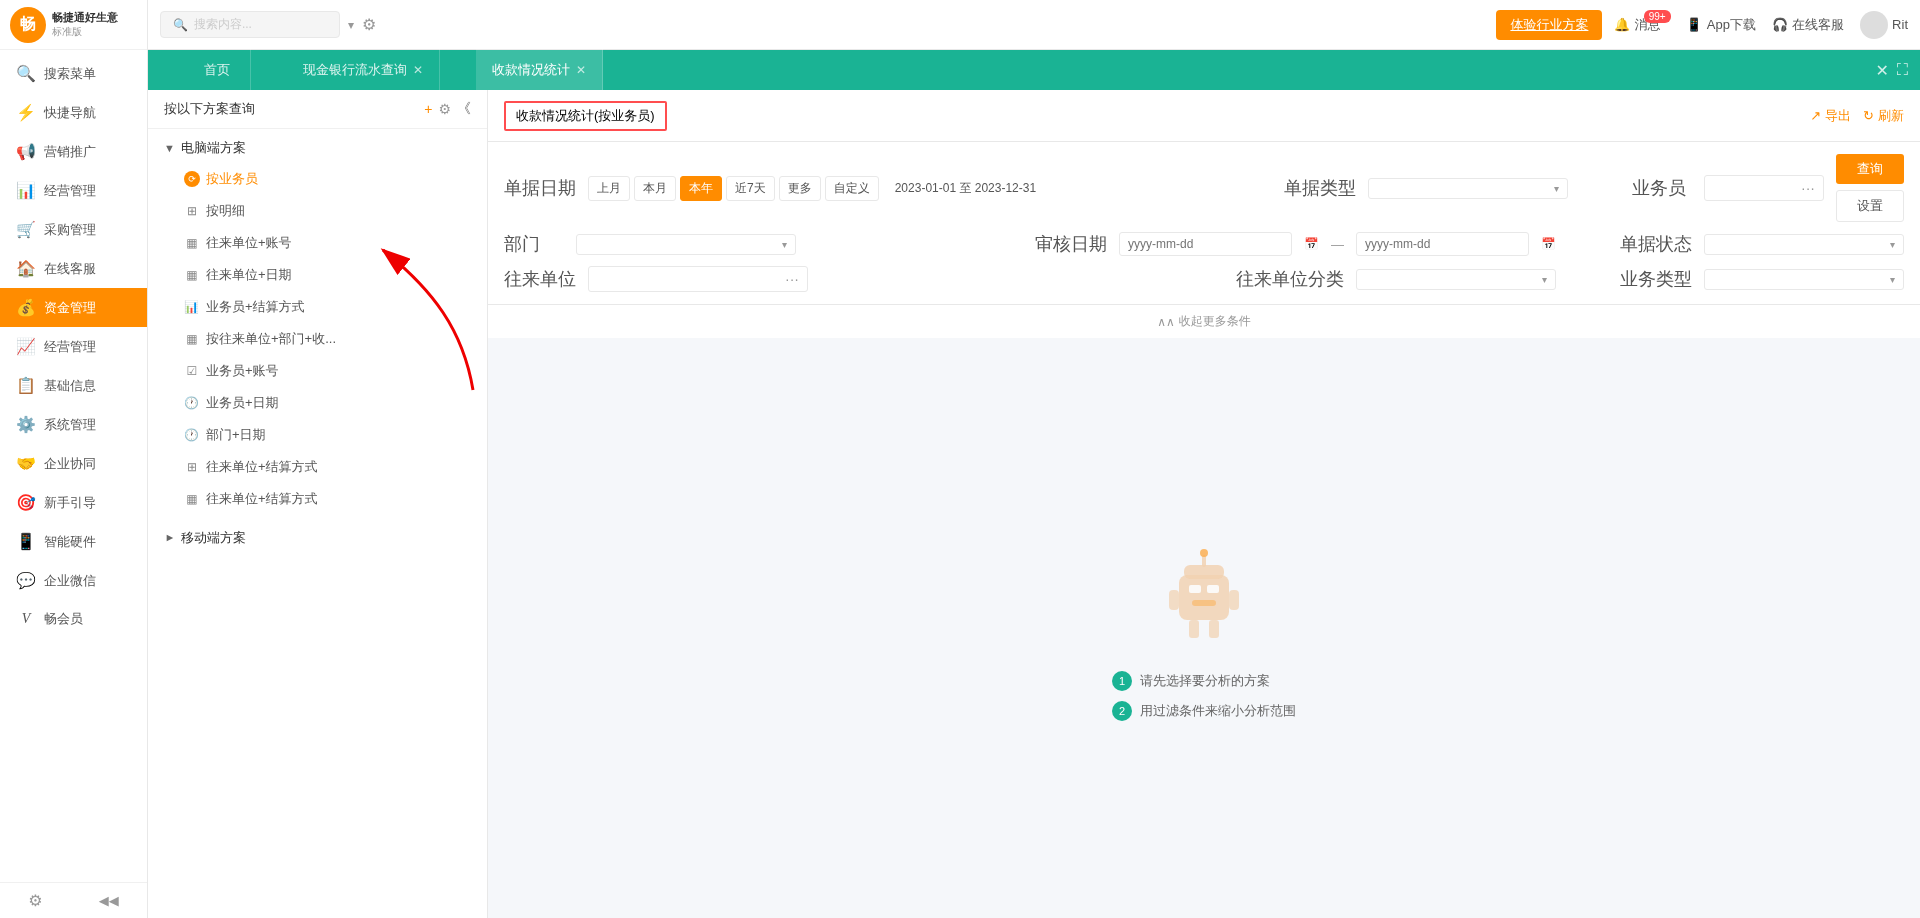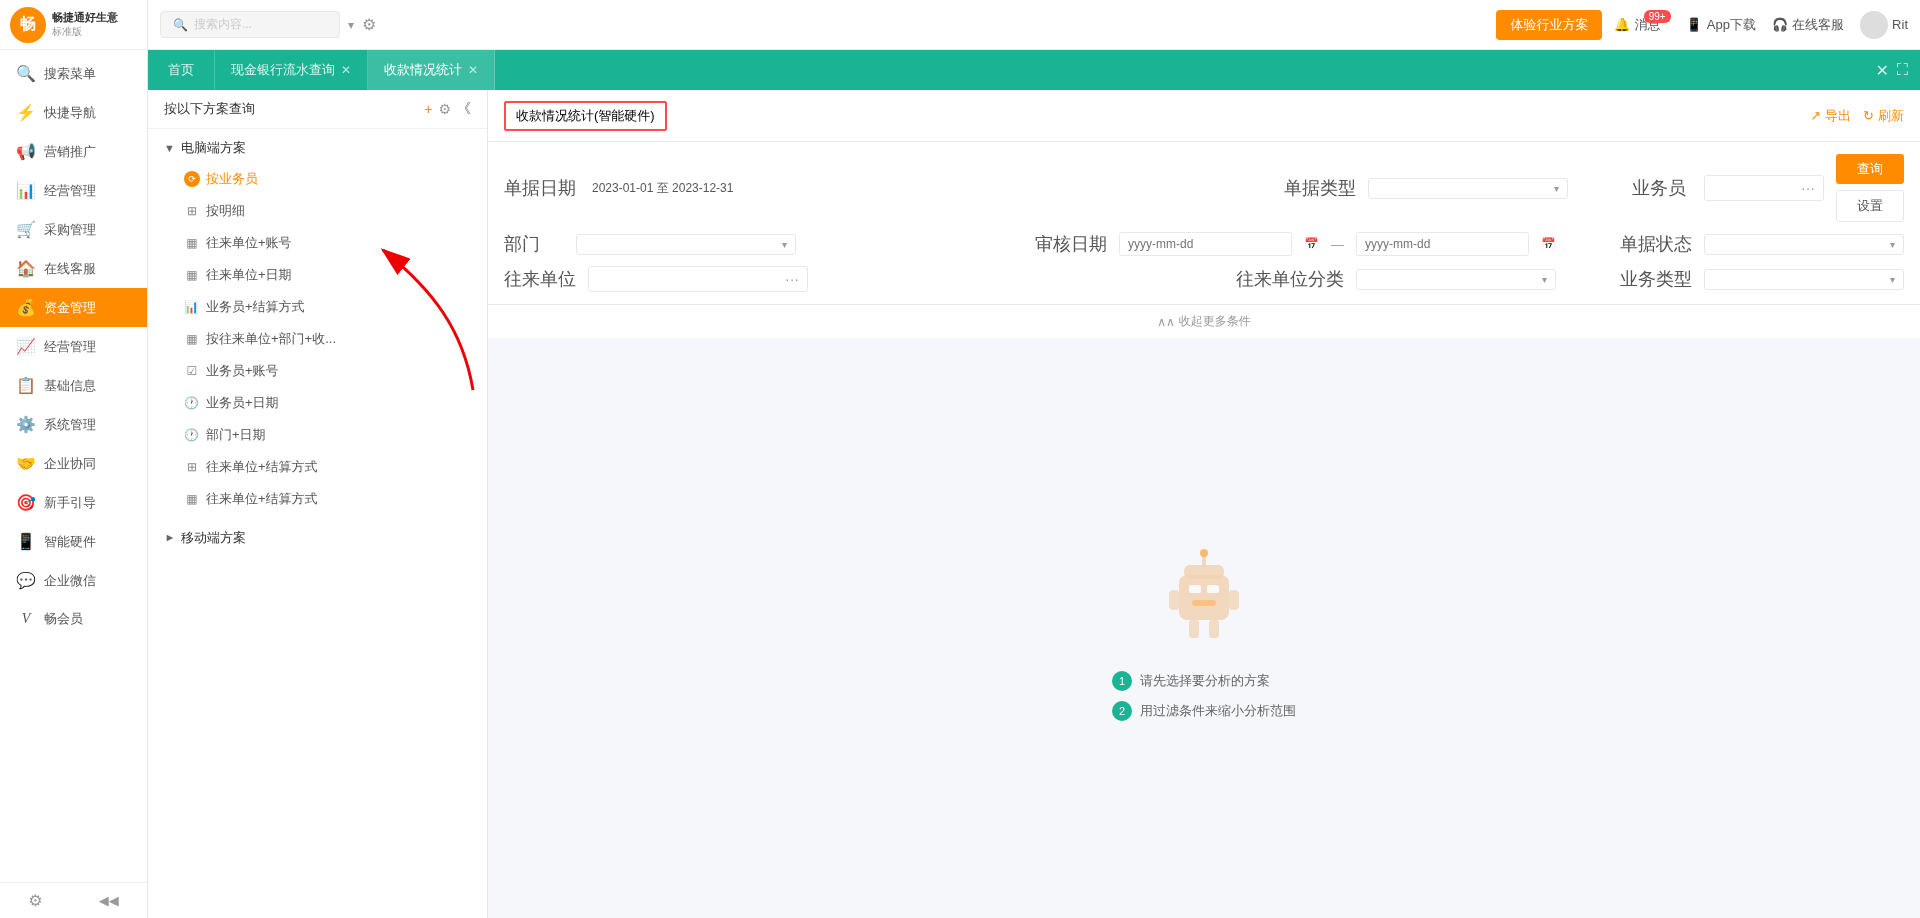--- a/index.html
+++ b/index.html
@@ -90,20 +90,21 @@
     .topbar-arrow { color: #999; font-size: 12px; cursor: pointer; }
     .topbar-gear { color: #999; font-size: 16px; cursor: pointer; }
     .topbar-cta {
       background: #ff8c00;
       color: #fff;
       border: none;
       border-radius: 4px;
       padding: 6px 14px;
       font-size: 13px;
       cursor: pointer;
+      text-decoration: underline;
     }
     .topbar-right { display: flex; align-items: center; gap: 16px; color: #555; font-size: 13px; }
     .notif-btn { display: flex; align-items: center; gap: 4px; cursor: pointer; position: relative; }
     .badge {
       background: #ff4d4f;
       color: #fff;
       font-size: 10px;
       border-radius: 6px;
       padding: 1px 5px;
       position: absolute;
@@ -130,20 +131,21 @@
     .tab {
       height: 52px;
       display: flex;
       align-items: center;
       padding: 0 16px;
       color: rgba(255,255,255,0.85);
       font-size: 13px;
       cursor: pointer;
       gap: 6px;
       border-right: 1px solid rgba(255,255,255,0.2);
+      margin-left: 36px;
     }
     .tab.home { padding: 0 20px; }
     .tab.active { background: rgba(255,255,255,0.15); color: #fff; font-weight: 500; }
     .tab-close { font-size: 12px; color: rgba(255,255,255,0.7); cursor: pointer; }
     .tabbar-right { margin-left: auto; display: flex; align-items: center; gap: 8px; padding-right: 12px; }
     .tabbar-icon { color: rgba(255,255,255,0.8); font-size: 16px; cursor: pointer; }
 
     
     .left-panel {
       width: 340px;
@@ -560,38 +562,46 @@
             <span class="group-title">移动端方案</span>
           </div>
         </div>
       </div>
     </div>
 
     <div class="full-right">
 
       <div class="page-header">
         <div class="page-header-title-box">
-          <span>收款情况统计(智能硬件)</span>
+          <span>收款情况统计(按业务员)</span>
         </div>
         <div class="page-header-actions">
           <div class="btn-export">
             <span>↗</span>
             <span>导出</span>
           </div>
           <div class="btn-refresh">
             <span>↻</span>
             <span>刷新</span>
           </div>
         </div>
       </div>
 
       <div class="filter-panel">
 
         <div class="filter-row">
           <span class="filter-label">单据日期</span>
+          <div class="filter-date-group">
+            <button class="date-btn">上月</button>
+            <button class="date-btn">本月</button>
+            <button class="date-btn active">本年</button>
+            <button class="date-btn">近7天</button>
+            <button class="date-btn">更多</button>
+            <button class="date-btn">自定义</button>
+          </div>
           <span class="date-range">2023-01-01 至 2023-12-31</span>
           <div style="flex:1;"></div>
           <span class="filter-label">单据类型</span>
           <div class="filter-select filter-select-wide">
             <span></span>
             <span class="chevron-down">▾</span>
           </div>
           <div style="width:40px;"></div>
           <span class="filter-label">业务员</span>
           <div class="filter-select">

